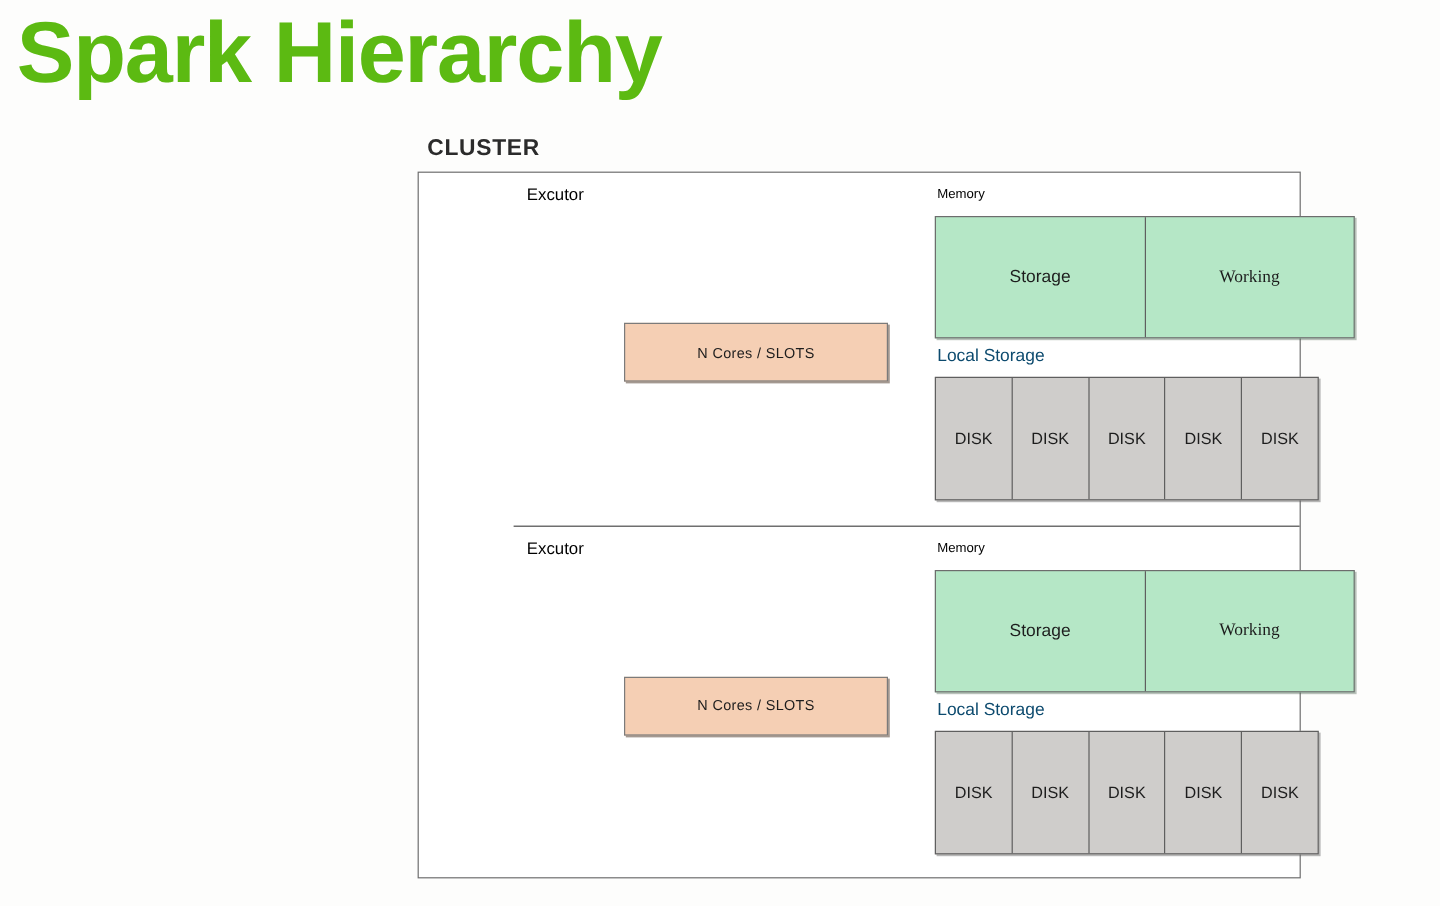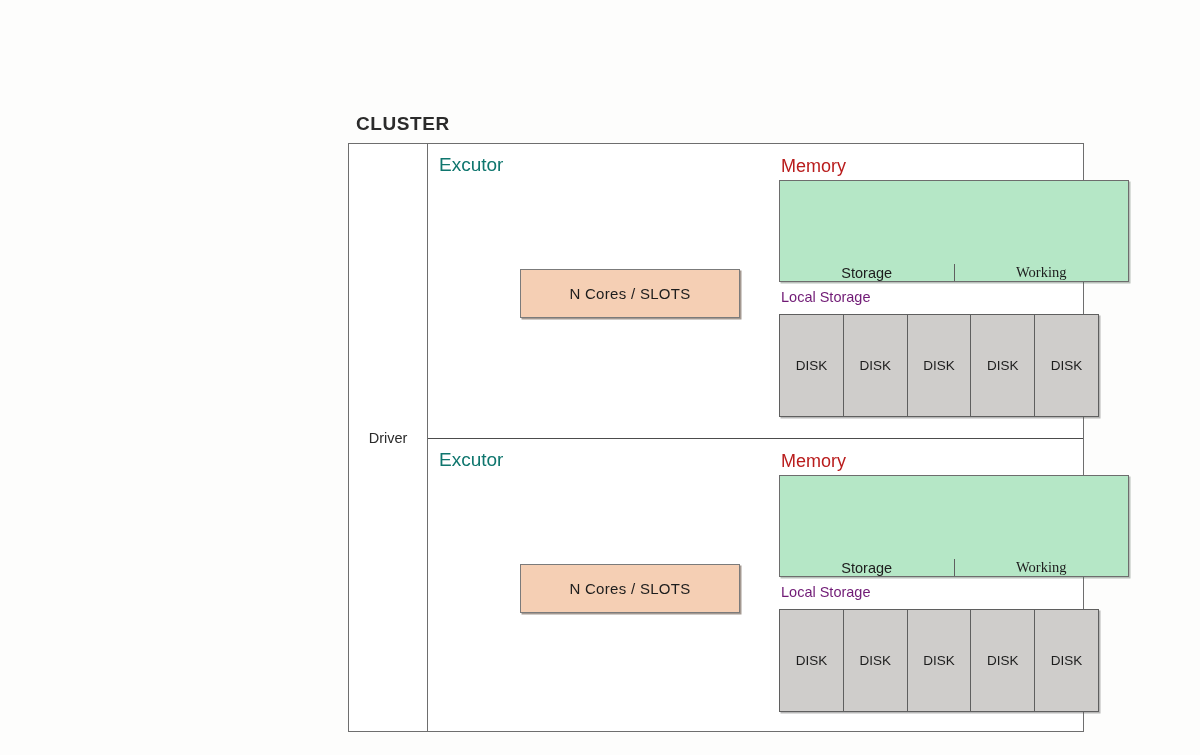--- a/index.html
+++ b/index.html
@@ -86,81 +86,80 @@
     height: 50%;
   }
   .executor + .executor {
     border-top: 1.8px solid #4c4c4c;
   }
 
   .executor-label {
     position: absolute;
     left: 11px;
     top: 10px;
-    font-size: 19px;
-    color: #0f766e;
+    font-size: 14px;
+    color: #000000;
   }
 
   
   .cores-box {
     position: absolute;
     left: 92px;
     top: 125px;
     width: 220px;
     height: 49px;
     background: #f5cfb4;
     border: 1.4px solid #7b7b7b;
     box-shadow: 1.5px 1.5px 0 rgba(90,70,55,0.55);
     display: flex;
     align-items: center;
     justify-content: center;
   }
   .cores-text {
-    font-size: 15px;
+    font-size: 12px;
     color: #1d1d1d;
     letter-spacing: 0.3px;
   }
 
   
   .mem-caption {
     position: absolute;
     left: 353px;
     top: 12px;
-    font-size: 18px;
-    color: #b91c1c;
+    font-size: 11px;
+    color: #000000;
   }
   .memory-box {
     position: absolute;
     left: 351px;
     top: 36px;
     width: 350px;
     height: 102px;
     display: flex;
     border: 1.4px solid #6d6d6d;
     background: #b5e7c6;
     box-shadow: 1.5px 1.5px 0 rgba(80,100,85,0.4);
-    align-items: flex-end;
   }
   .mem-cell {
     flex: 1 1 0;
     display: flex;
     align-items: center;
     justify-content: center;
     font-size: 14.5px;
     color: #1d1d1d;
   }
   .mem-cell.working { border-left: 1.4px solid #5f5f5f; font-family: Liberation Serif, serif; }
 
   
   .ls-caption {
     position: absolute;
     left: 353px;
     top: 145px;
     font-size: 14.5px;
-    color: #701a75;
+    color: #0c4a6e;
   }
   .disks-row {
     position: absolute;
     left: 351px;
     top: 170px;
     width: 320px;
     height: 103px;
     display: flex;
     border: 1.5px solid #5f5f5f;
     background: #cfcdcb;
@@ -175,28 +174,26 @@
     color: #1d1d1d;
     border-right: 1.5px solid #5f5f5f;
   }
   .disk-cell:last-child { border-right: none; }
 </style>
 </head>
 <body>
 
 <div class="slide">
 
+  <div class="slide-title">Spark Hierarchy</div>
 
   <div class="cluster-label">CLUSTER</div>
 
   <div class="cluster-box">
 
-    <div class="driver-col">
-      <span class="driver-label">Driver</span>
-    </div>
 
     <div class="executors">
 
       <div class="executor">
 
         <div class="executor-label">Excutor</div>
 
         <div class="cores-box">
           <span class="cores-text">N Cores / SLOTS</span>
         </div>

